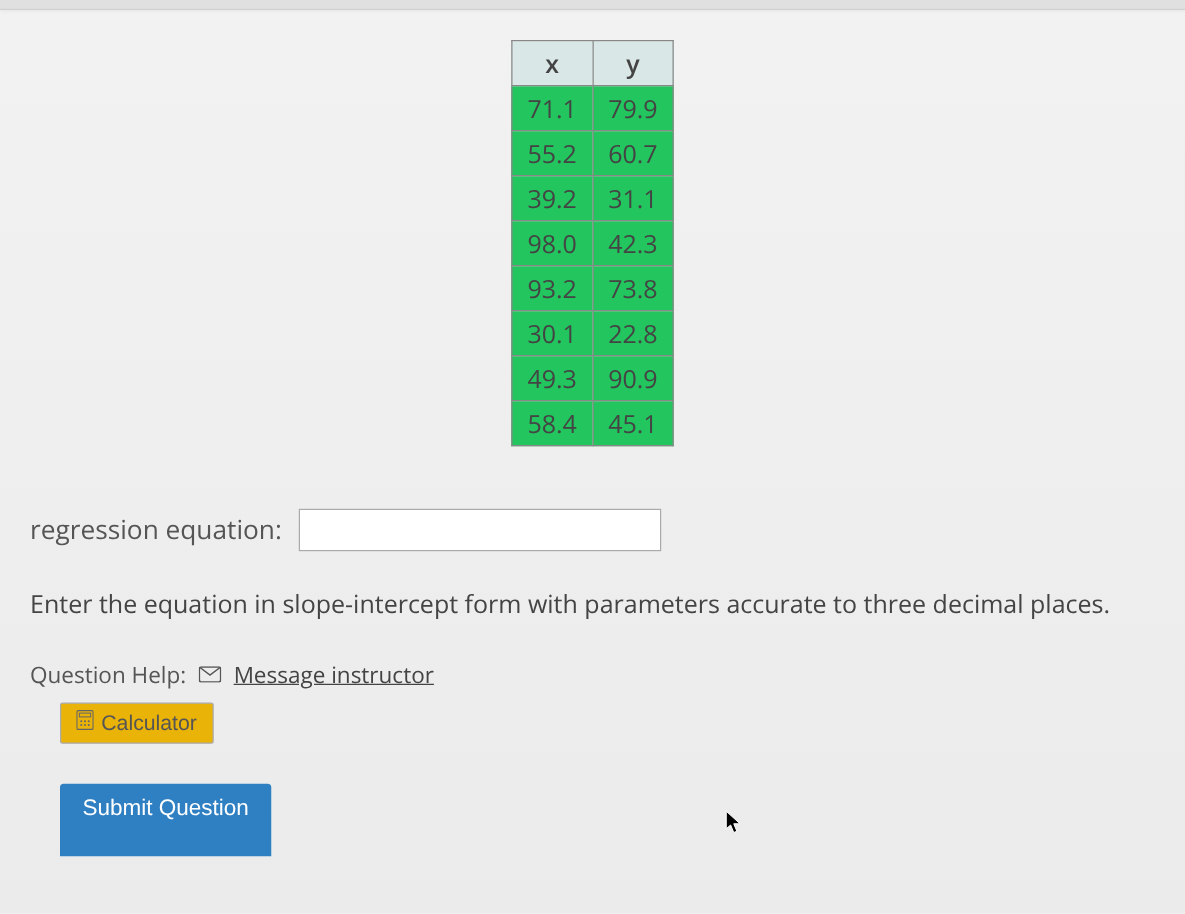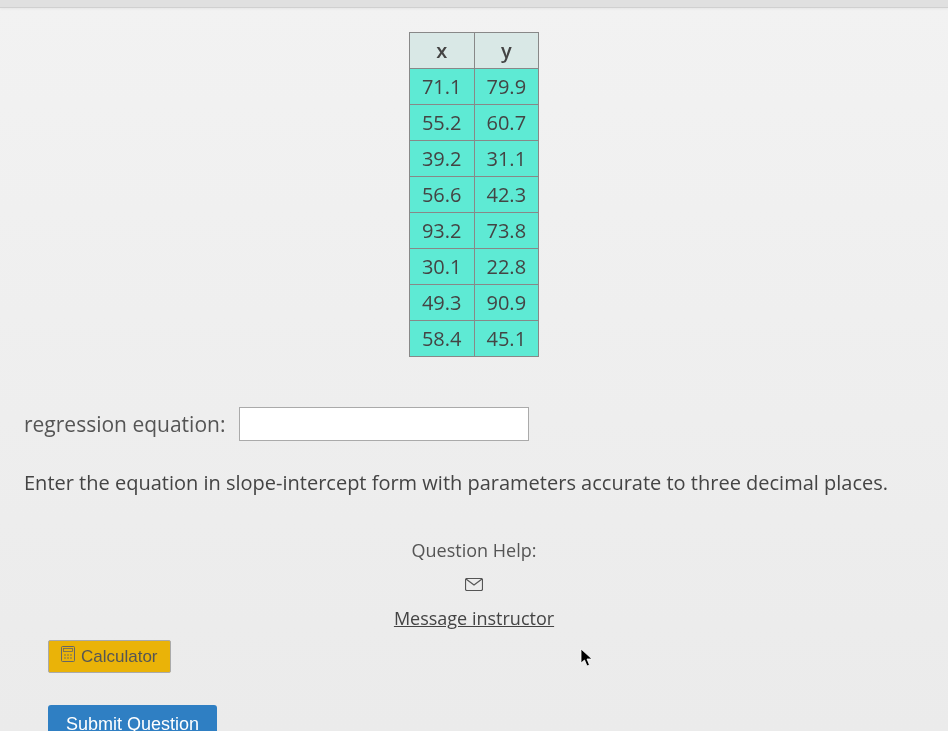--- a/index.html
+++ b/index.html
@@ -37,21 +37,21 @@
       margin: 0 auto 50px auto;
       background: #fff;
     }
     .data-table th, .data-table td {
       border: 1px solid #888;
       padding: 4px 12px;
       text-align: center;
       font-size: 20px;
       color: #444;
       min-width: 58px;
-      background: #5eead4;
+      background: #22c55e;
     }
     .data-table th {
       background: #d9e8e6;
       font-weight: 600;
     }
     .answer-row {
       display: flex;
       align-items: center;
       gap: 14px;
       margin-bottom: 28px;
@@ -64,30 +64,29 @@
       width: 290px;
       height: 34px;
       border: 1px solid #aaa;
       background: #fff;
       padding: 4px 8px;
       font-size: 18px;
     }
     .hint {
       font-size: 20px;
       color: #444;
-      margin-bottom: 42px;
+      margin-bottom: 32px;
     }
     .help-row {
       font-size: 18px;
       color: #555;
       margin-bottom: 10px;
       display: flex;
       align-items: center;
       gap: 10px;
-      flex-direction: column;
     }
     .mail-icon {
       display: inline-block;
       vertical-align: middle;
     }
     .msg-link {
       color: #444;
       text-decoration: underline;
       cursor: pointer;
     }
@@ -149,21 +148,21 @@
         </tr>
       <tr>
           <td>55.2</td>
           <td>60.7</td>
         </tr>
       <tr>
           <td>39.2</td>
           <td>31.1</td>
         </tr>
       <tr>
-          <td>56.6</td>
+          <td>98.0</td>
           <td>42.3</td>
         </tr>
       <tr>
           <td>93.2</td>
           <td>73.8</td>
         </tr>
       <tr>
           <td>30.1</td>
           <td>22.8</td>
         </tr>

